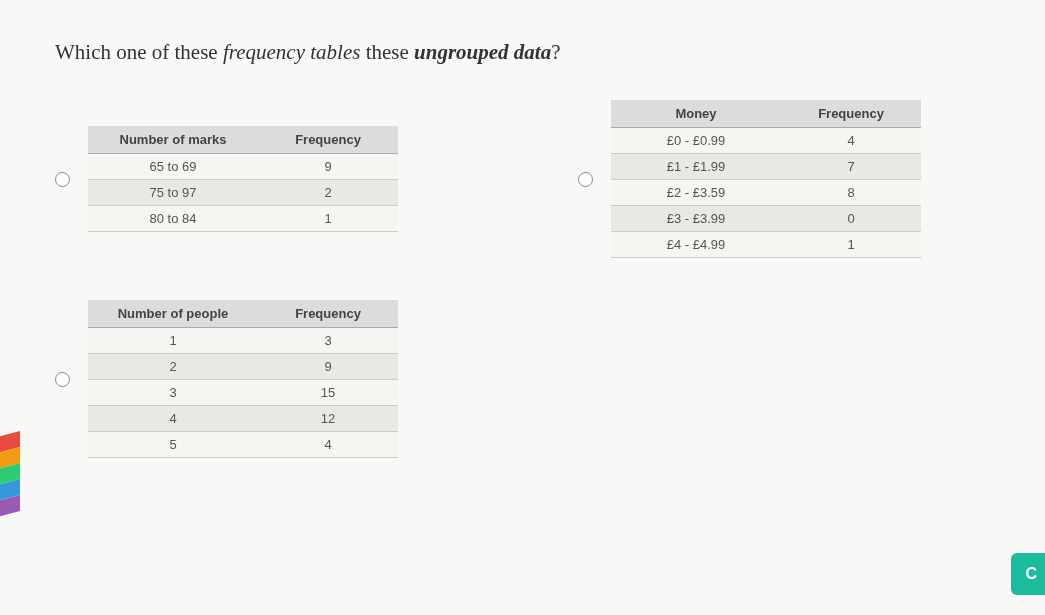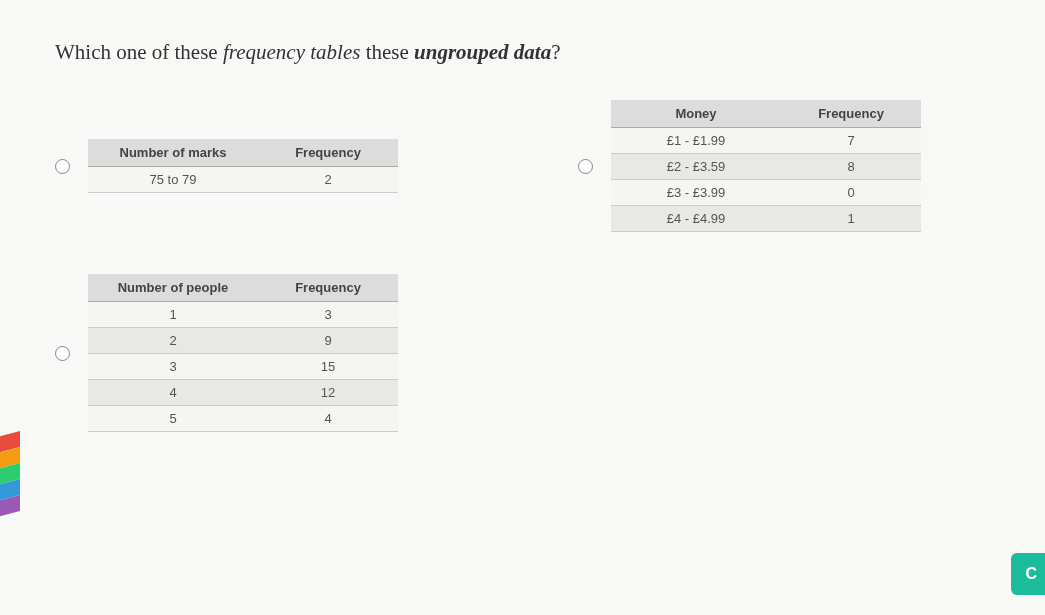--- a/index.html
+++ b/index.html
@@ -131,37 +131,49 @@
         <div class="radio"></div>
         <table class="freq-table">
           <thead>
             <tr>
               <th>Number of marks</th>
               <th>Frequency</th>
             </tr>
           </thead>
           <tbody>
             <tr>
-                <td>75 to 79</td>
+                <td>65 to 69</td>
+                <td>9</td>
+              </tr>
+            <tr>
+                <td>75 to 97</td>
                 <td>2</td>
+              </tr>
+            <tr>
+                <td>80 to 84</td>
+                <td>1</td>
               </tr>
           </tbody>
         </table>
       </div>
 
       <div class="option">
         <div class="radio"></div>
         <table class="freq-table">
           <thead>
             <tr>
               <th>Money</th>
               <th>Frequency</th>
             </tr>
           </thead>
           <tbody>
+            <tr>
+                <td>£0 - £0.99</td>
+                <td>4</td>
+              </tr>
             <tr>
                 <td>£1 - £1.99</td>
                 <td>7</td>
               </tr>
             <tr>
                 <td>£2 - £3.59</td>
                 <td>8</td>
               </tr>
             <tr>
                 <td>£3 - £3.99</td>

